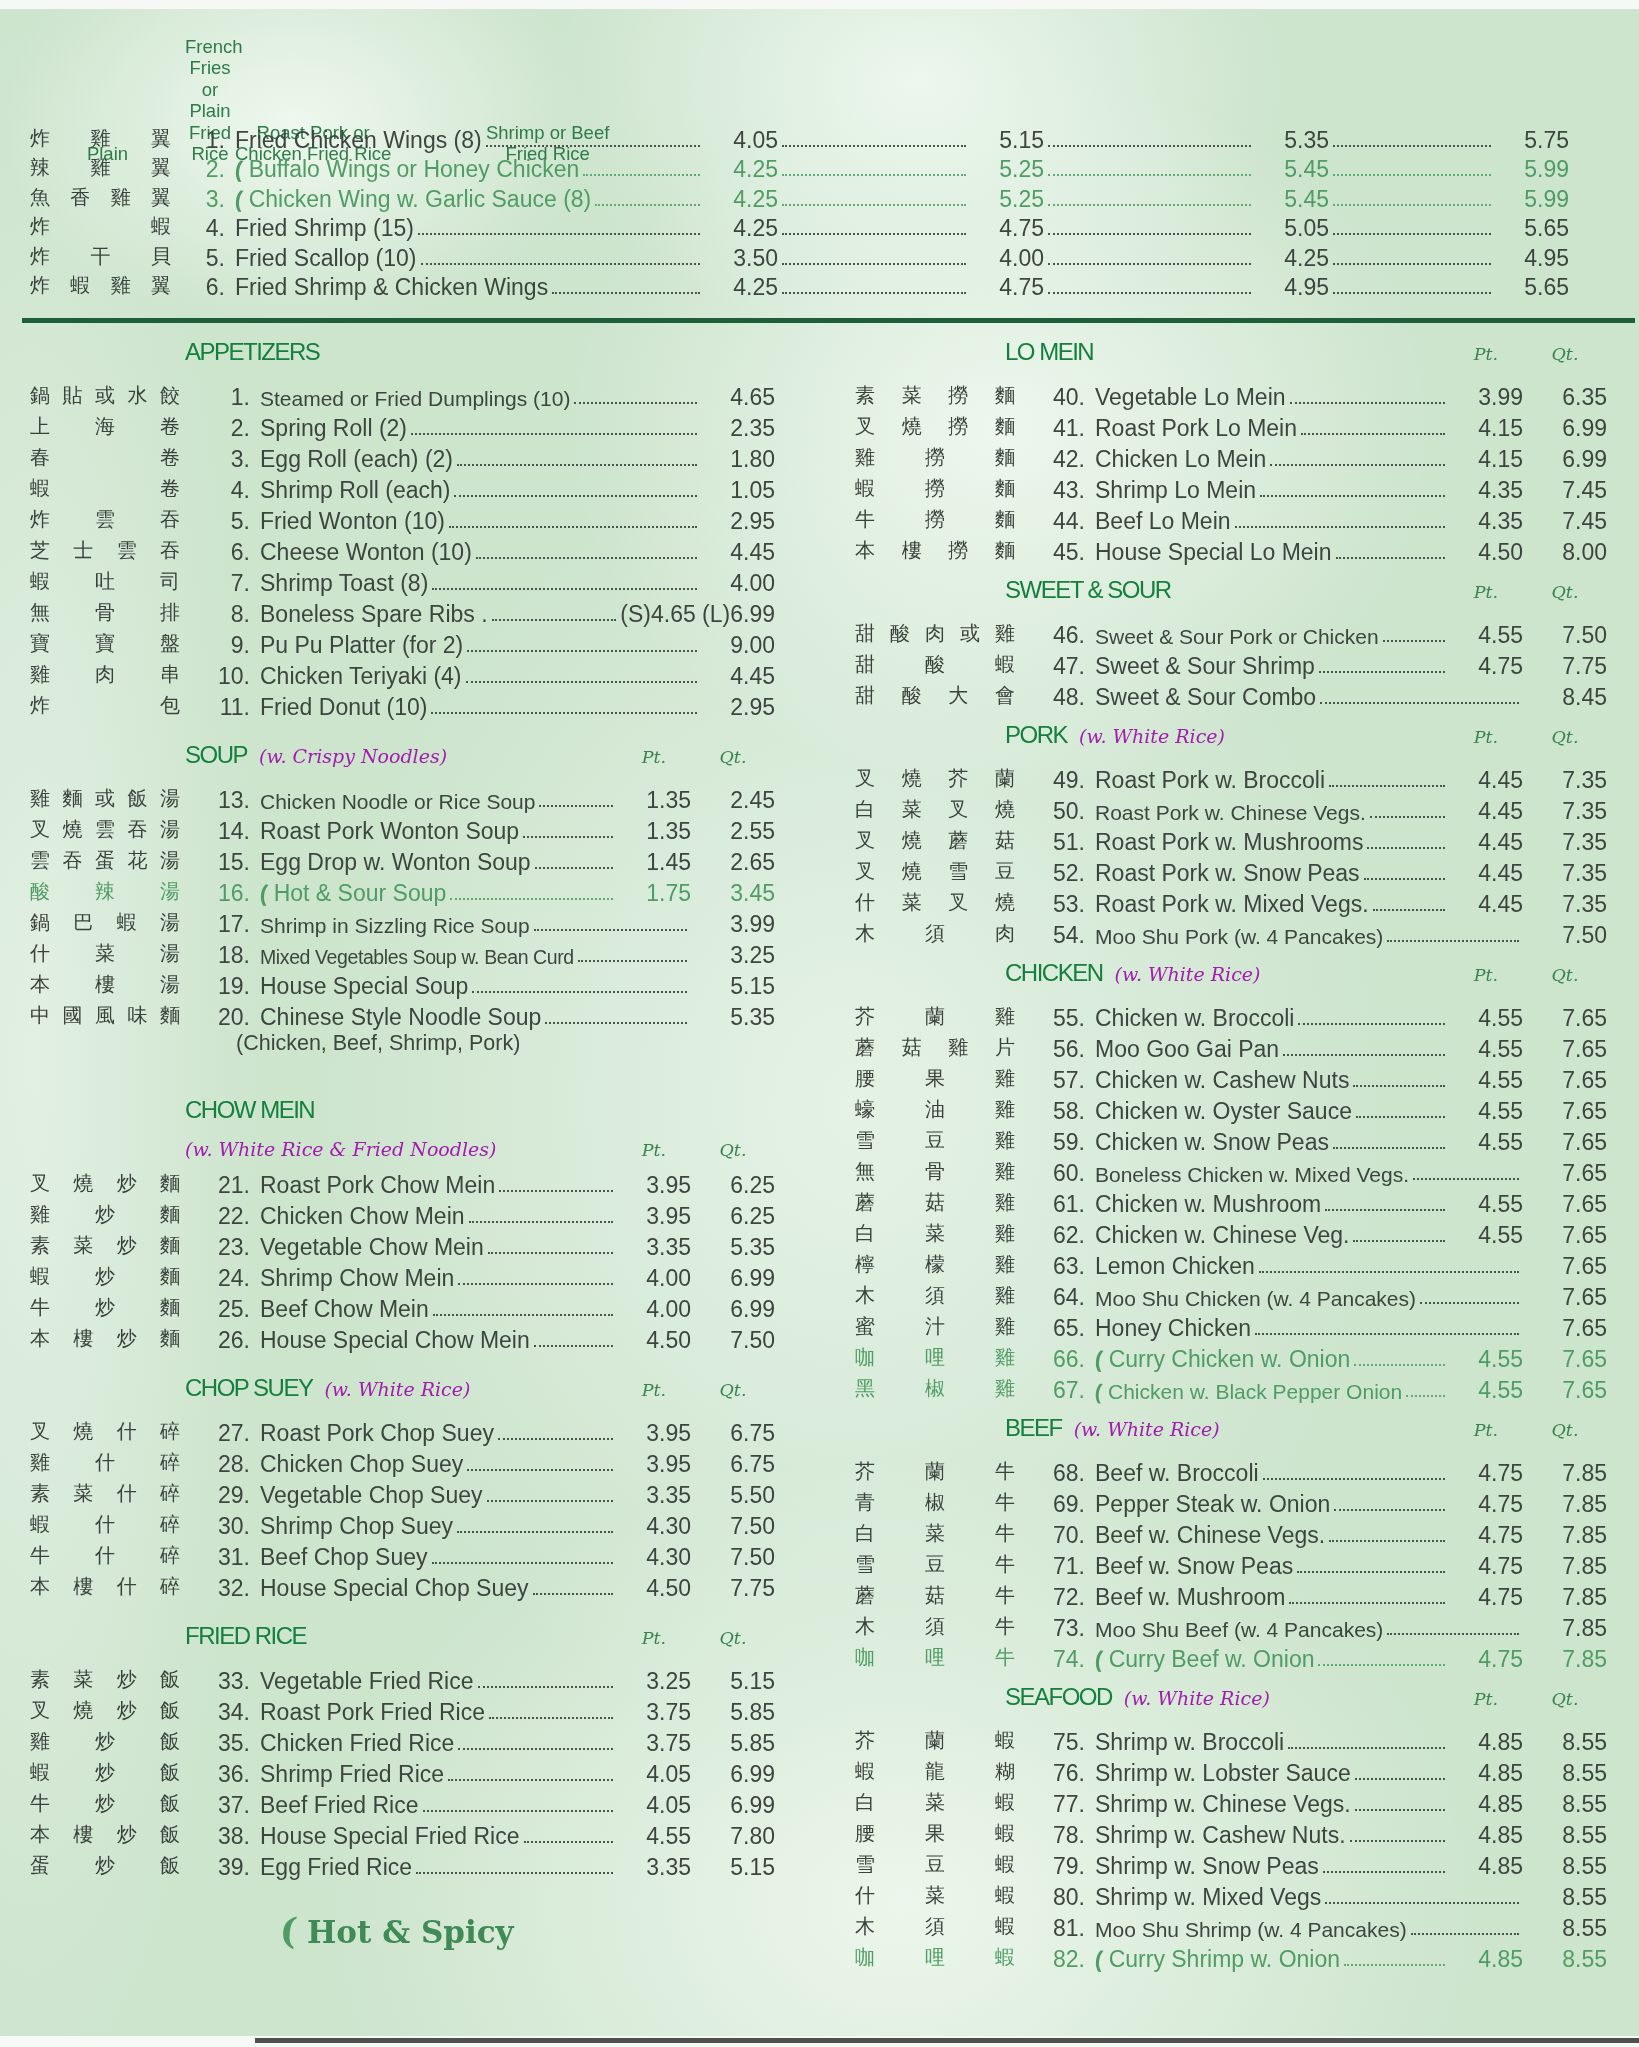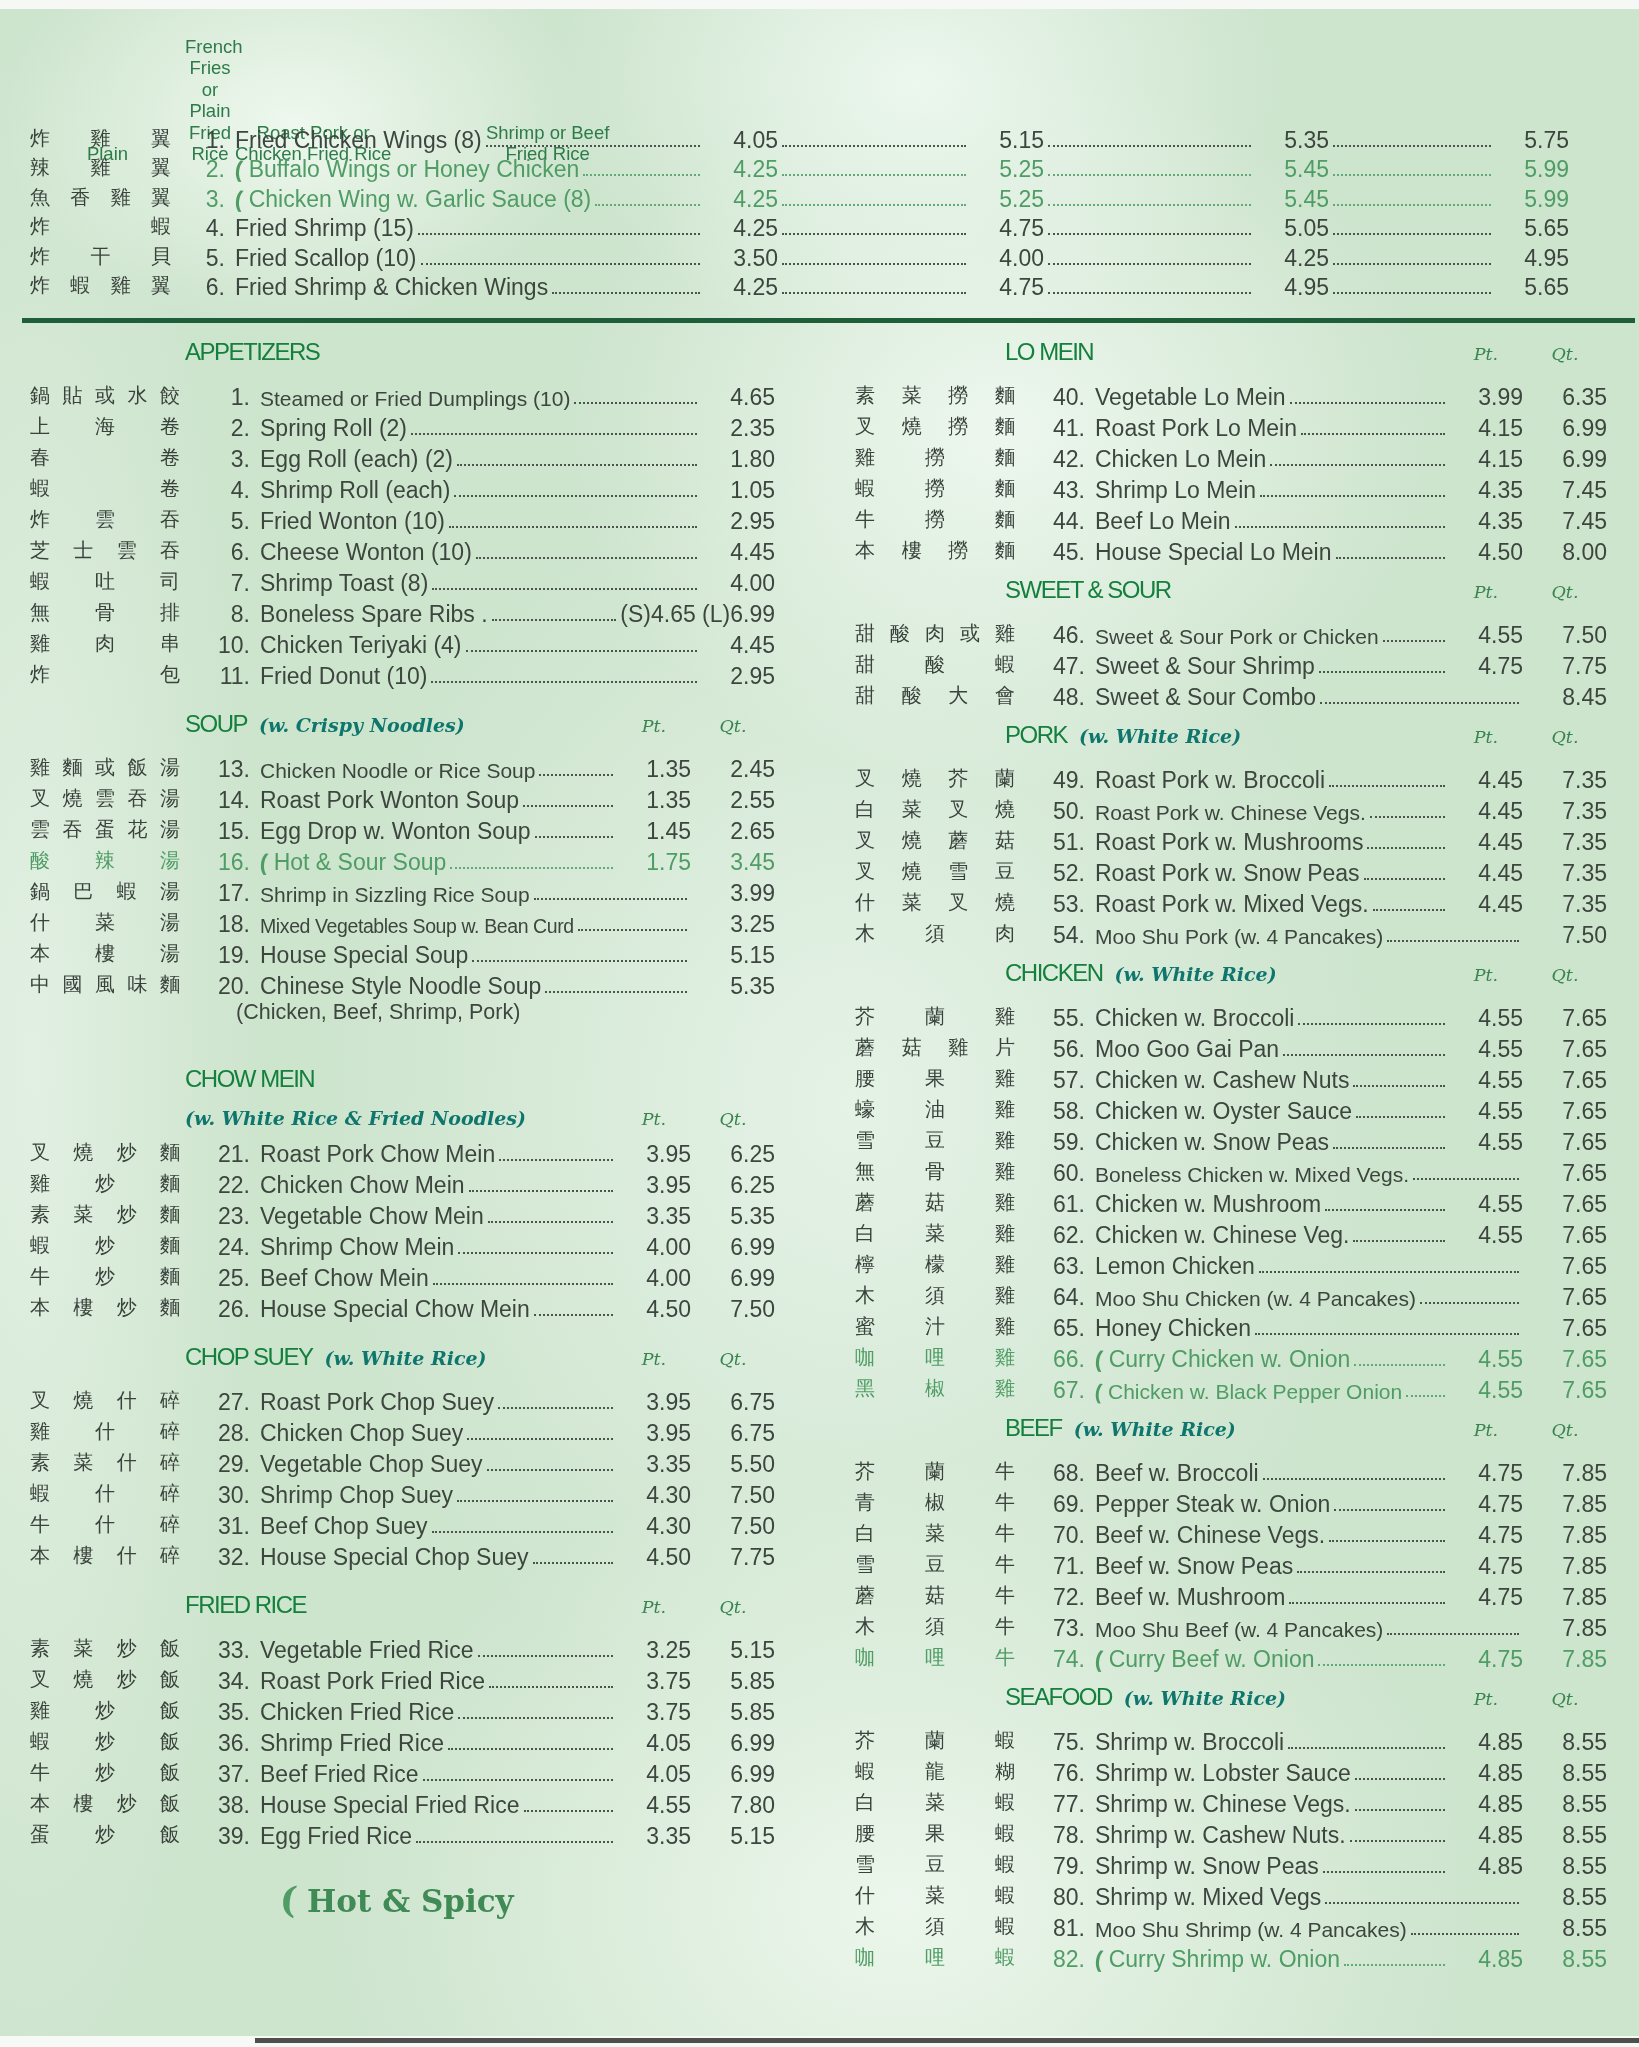--- a/index.html
+++ b/index.html
@@ -47,22 +47,22 @@
   .sec{margin-top:20px}
   .colL .sec:first-child{margin-top:0}
   .colR .sec{margin-top:10px}
   .colR .sec:first-child{margin-top:0}
   .colL .sec-chow{margin-top:34px}
   .sec-head{display:flex;align-items:baseline;height:42px}
   .sec-head2{display:flex;align-items:baseline;height:28px;margin-bottom:2px}
   .sec-title{display:inline-block;font-size:24px;font-weight:normal;letter-spacing:-1.5px;
       color:#15803d;white-space:nowrap;margin-left:155px}
   .colR .sec-title{margin-left:150px}
-  .sec-sub{font-family:"DejaVu Serif",serif;font-style:italic;font-weight:bold;font-size:19px;
-      color:#0f766e;margin-left:12px;white-space:nowrap}
+  .sec-sub{font-family:"DejaVu Serif",serif;font-style:italic;font-weight:normal;font-size:19px;
+      color:#a21caf;margin-left:12px;white-space:nowrap}
   .sec-head2 .sec-sub{margin-left:155px}
   .fill{flex:1}
   .ptl,.qtl{font-family:"DejaVu Serif",serif;font-style:italic;font-size:17.5px;color:#38854f;text-align:center}
   .ptl{width:74px}.qtl{width:84px}
   .row{display:flex;align-items:flex-end;height:31px;font-size:23px}
   .colL .row .cn{width:150px;flex:none}
   .colR .row .cn{width:160px;flex:none}
   .row .num{width:56px;flex:none}
   .row .nm{flex:none}
   .row .nm.c1{font-size:21px}
@@ -264,20 +264,27 @@
         <div class="pr">4.00</div>
       </div>
       <div class="row">
         <div class="cn">無 骨 排</div>
         <div class="num">8.</div>
         <div class="nm"><span>Boneless Spare Ribs .</span></div>
         <div class="lead"></div>
         <div class="pr">(S)4.65 (L)6.99</div>
       </div>
       <div class="row">
+        <div class="cn">寶 寶 盤</div>
+        <div class="num">9.</div>
+        <div class="nm"><span>Pu Pu Platter (for 2)</span></div>
+        <div class="lead"></div>
+        <div class="pr">9.00</div>
+      </div>
+      <div class="row">
         <div class="cn">雞 肉 串</div>
         <div class="num">10.</div>
         <div class="nm"><span>Chicken Teriyaki (4)</span></div>
         <div class="lead"></div>
         <div class="pr">4.45</div>
       </div>
       <div class="row">
         <div class="cn">炸 包</div>
         <div class="num">11.</div>
         <div class="nm"><span>Fried Donut (10)</span></div>

